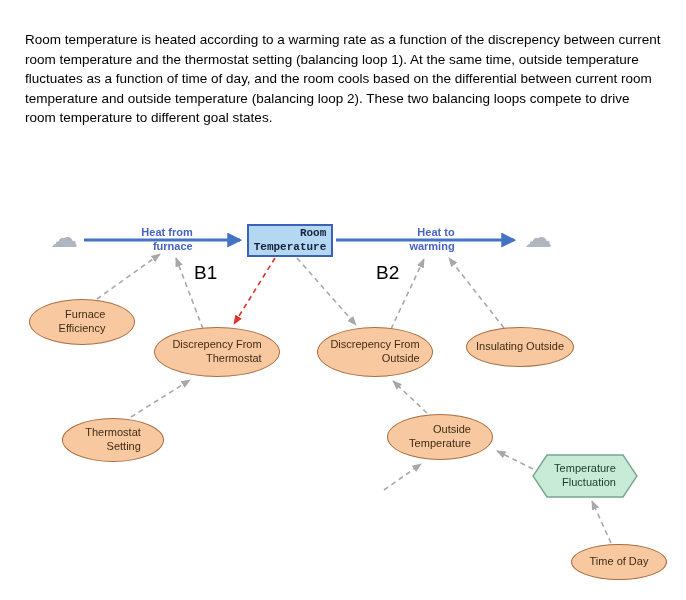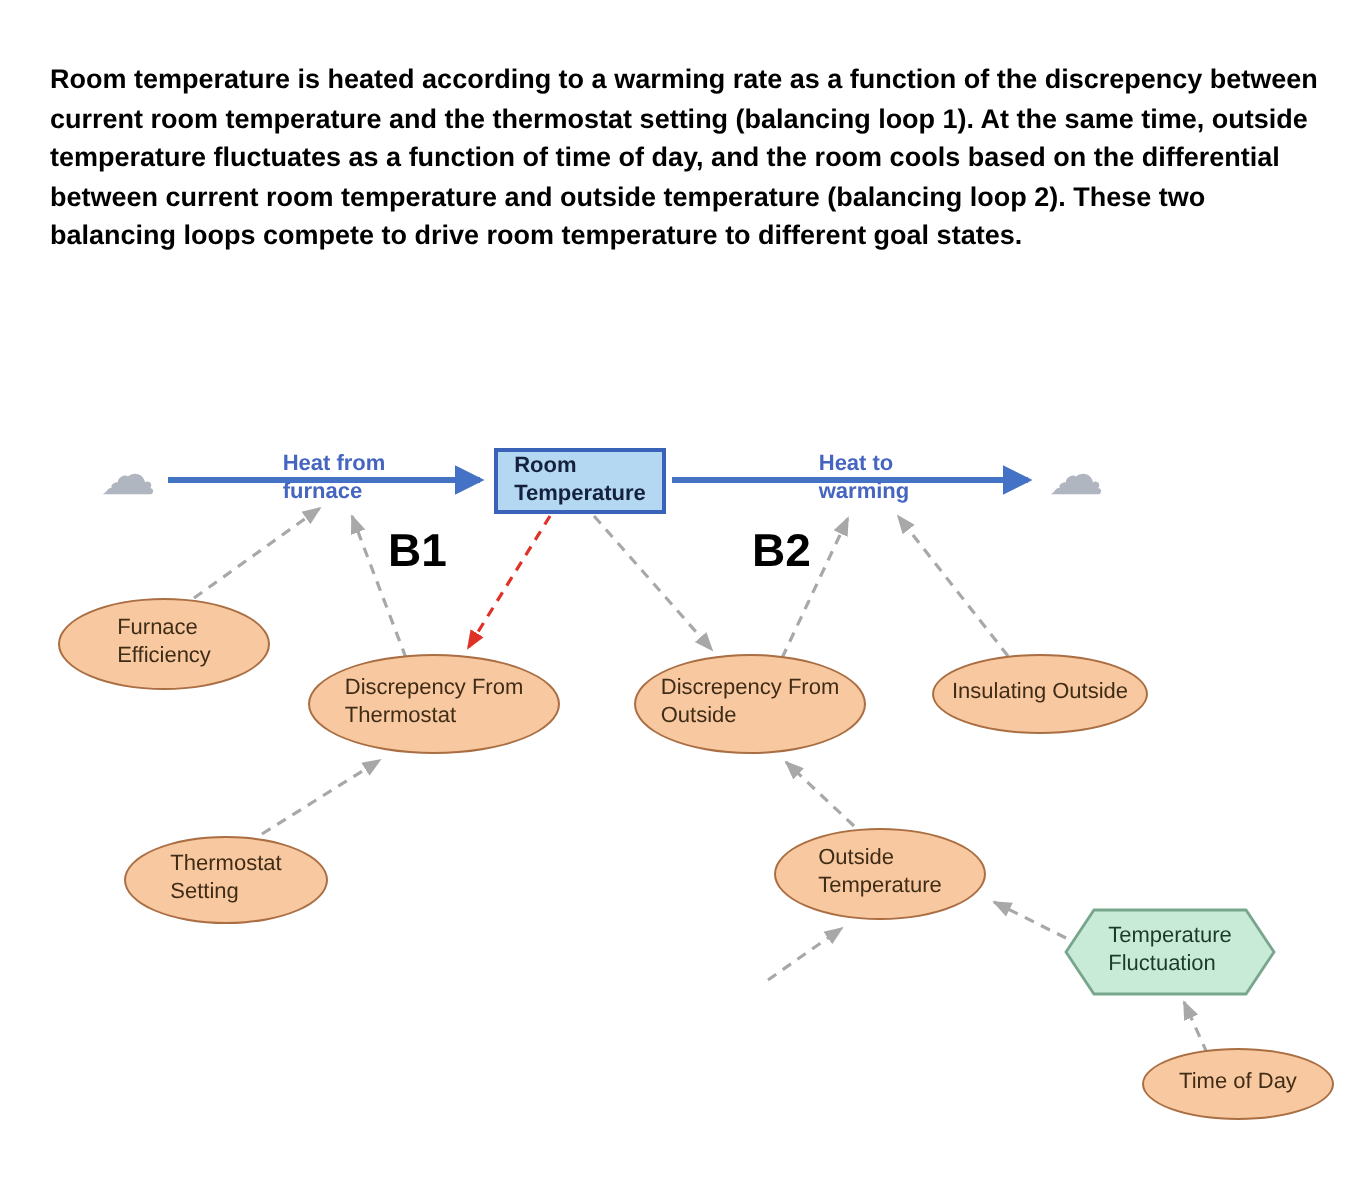--- a/index.html
+++ b/index.html
@@ -6,45 +6,45 @@
   html, body { background: #ffffff; }
   body {
     width: 686px; height: 600px;
     position: relative; overflow: hidden;
     font-family: "Liberation Sans", sans-serif;
   }
   .page { position: absolute; inset: 0; width: 686px; height: 600px; }
 
   .description {
     position: absolute; left: 25px; top: 30px; width: 638px;
-    font-size: 13.5px; font-weight: 700; line-height: 19.5px;
+    font-size: 13.5px; font-weight: 400; line-height: 19.5px;
     color: #000;
   }
 
   svg.wires { position: absolute; left: 0; top: 0; }
   .flow { stroke: #4472c4; stroke-width: 3; }
   .conn line { stroke: #a8a8a8; stroke-width: 1.6; stroke-dasharray: 5 4; fill: none; }
   .conn-red { stroke: #e03127; stroke-width: 1.6; stroke-dasharray: 5 4; fill: none; }
   .hex { fill: #c7ebd6; stroke: #79a58d; stroke-width: 1.4; }
 
   .node {
     position: absolute; display: flex; align-items: center; justify-content: center;
-    text-align: left; white-space: pre-line;
+    text-align: right; white-space: pre-line;
     font-size: 11px; line-height: 1.25; color: #3f2c16;
   }
   .oval { background: #f8c8a0; border: 1.6px solid #aa6e42; border-radius: 50%; }
   .stock {
     background: #b4d7f2; border: 2px solid #3a62b8;
-    color: #14213d; font-weight: 600;
+    color: #14213d; font-weight: 600; font-family: Liberation Mono, monospace;
   }
   .flow-label { color: #4565c0; font-weight: 600; }
   .hex-label { color: #1c3a2a; }
 
   .loop-label {
-    position: absolute; font-size: 23px; font-weight: 700; color: #000;
+    position: absolute; font-size: 19px; font-weight: 400; color: #000;
   }
   .cloud {
     position: absolute; font-family: "DejaVu Sans", sans-serif;
     color: #b0b6bf; font-size: 28px; line-height: 1;
   }
 </style>
 </head>
 <body>
 
 <div class="page">
@@ -103,18 +103,18 @@
 Efficiency</div>
   <div class="node oval" style="left:154px; top:327px; width:126px; height:50px;">Discrepency From
 Thermostat</div>
   <div class="node oval" style="left:317px; top:327px; width:116px; height:50px;">Discrepency From
 Outside</div>
   <div class="node oval" style="left:466px; top:327px; width:108px; height:40px;">Insulating Outside</div>
   <div class="node oval" style="left:62px; top:418px; width:102px; height:44px;">Thermostat
 Setting</div>
   <div class="node oval" style="left:387px; top:414px; width:106px; height:46px;">Outside
 Temperature</div>
-  <div class="node oval" style="left:571px; top:524px; width:96px; height:36px;">Time of Day</div>
+  <div class="node oval" style="left:571px; top:544px; width:96px; height:36px;">Time of Day</div>
 
   <div class="node hex-label" style="left:535px; top:455px; width:100px; height:42px;">Temperature
 Fluctuation</div>
 
 </div>
 
 </body></html>

